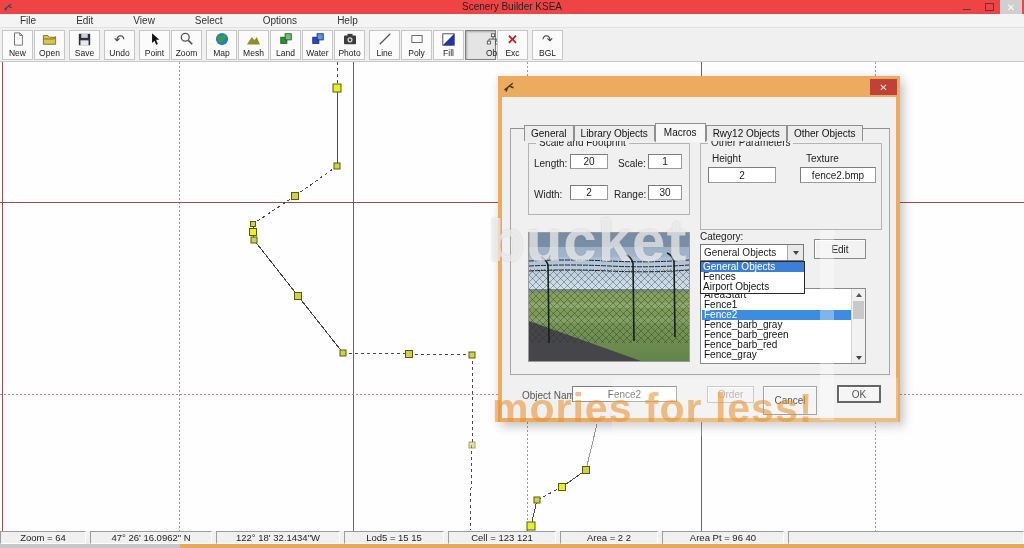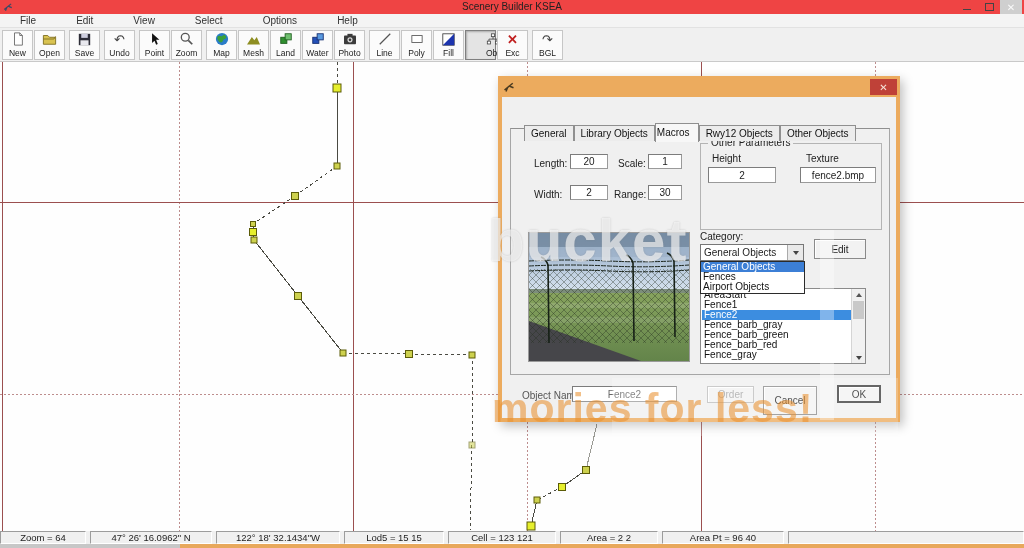--- a/index.html
+++ b/index.html
@@ -42,21 +42,21 @@
   .dlg-title{position:absolute;left:0;top:0;right:0;height:21px;display:flex;align-items:center;}
   .dlg-title .dtext{position:absolute;left:0;right:0;text-align:center;font-size:11px;color:#45310f;}
   .dlg-ico{margin-left:5px;width:12px;height:12px;}
   .dlg-close{position:absolute;right:3px;top:3px;width:27px;height:16px;background:#bf4138;color:#f6e3d9;
              font-size:10px;display:flex;align-items:center;justify-content:center;}
   .dlg-client{position:absolute;left:4px;top:21px;width:394px;height:321px;background:#f0f0f0;}
   
   .tabs{position:absolute;left:22px;top:17px;display:flex;align-items:flex-end;z-index:3;margin-top:8px;}
   .tab{font-size:10px;color:#111;padding:2px 6px 1px 6px;border:1px solid #8f8f8f;border-bottom:none;
        background:#ececec;height:12px;line-height:12px;}
-  .tab.active{background:#f7f7f7;padding:3px 8px 2px 1px;height:13px;position:relative;top:1px;}
+  .tab.active{background:#f7f7f7;padding:3px 8px 2px 8px;height:13px;position:relative;top:1px;}
   .tabpanel{position:absolute;left:8px;top:31px;width:378px;height:245px;border:1px solid #a6a6a6;
             border-top-color:#8f8f8f;background:#f0f0f0;}
   .fieldset{position:absolute;border:1px solid #b4b4b4;}
   .fieldset .legend{position:absolute;top:-7px;left:7px;background:#f0f0f0;padding:0 3px;font-size:10px;color:#222;}
   .flabel{position:absolute;font-size:10px;color:#222;}
   .tb{position:absolute;background:#fff;border:1px solid #9a9a9a;border-top-color:#7c7c7c;border-left-color:#7c7c7c;
       font-size:10px;color:#222;display:flex;align-items:center;justify-content:center;box-sizing:border-box;}
   .tb.grayval{color:#666;}
   .btn{position:absolute;background:#f2f2f2;border:1px solid #8a8a8a;box-shadow:inset 1px 1px 0 #fff;
        font-size:10px;color:#222;display:flex;align-items:center;justify-content:center;box-sizing:border-box;}
@@ -322,20 +322,23 @@
 
     <div class="tabs">
       <div class="tab">General</div>
       <div class="tab">Library Objects</div>
       <div class="tab active">Macros</div>
       <div class="tab">Rwy12 Objects</div>
       <div class="tab">Other Objects</div>
     </div>
     <div class="tabpanel"></div>
 
+    <div class="fieldset" style="left:26px;top:46px;width:160px;height:70px;">
+      <span class="legend">Scale and Footprint</span>
+    </div>
     <span class="flabel" style="left:32px;top:61px;">Length:</span>
     <div class="tb" style="left:68px;top:57px;width:38px;height:15px;">20</div>
     <span class="flabel" style="left:116px;top:61px;">Scale:</span>
     <div class="tb" style="left:146px;top:57px;width:34px;height:15px;">1</div>
     <span class="flabel" style="left:32px;top:92px;">Width:</span>
     <div class="tb" style="left:68px;top:88px;width:38px;height:15px;">2</div>
     <span class="flabel" style="left:112px;top:92px;">Range:</span>
     <div class="tb" style="left:146px;top:88px;width:34px;height:15px;">30</div>
 
     <div class="fieldset" style="left:198px;top:46px;width:180px;height:85px;">

